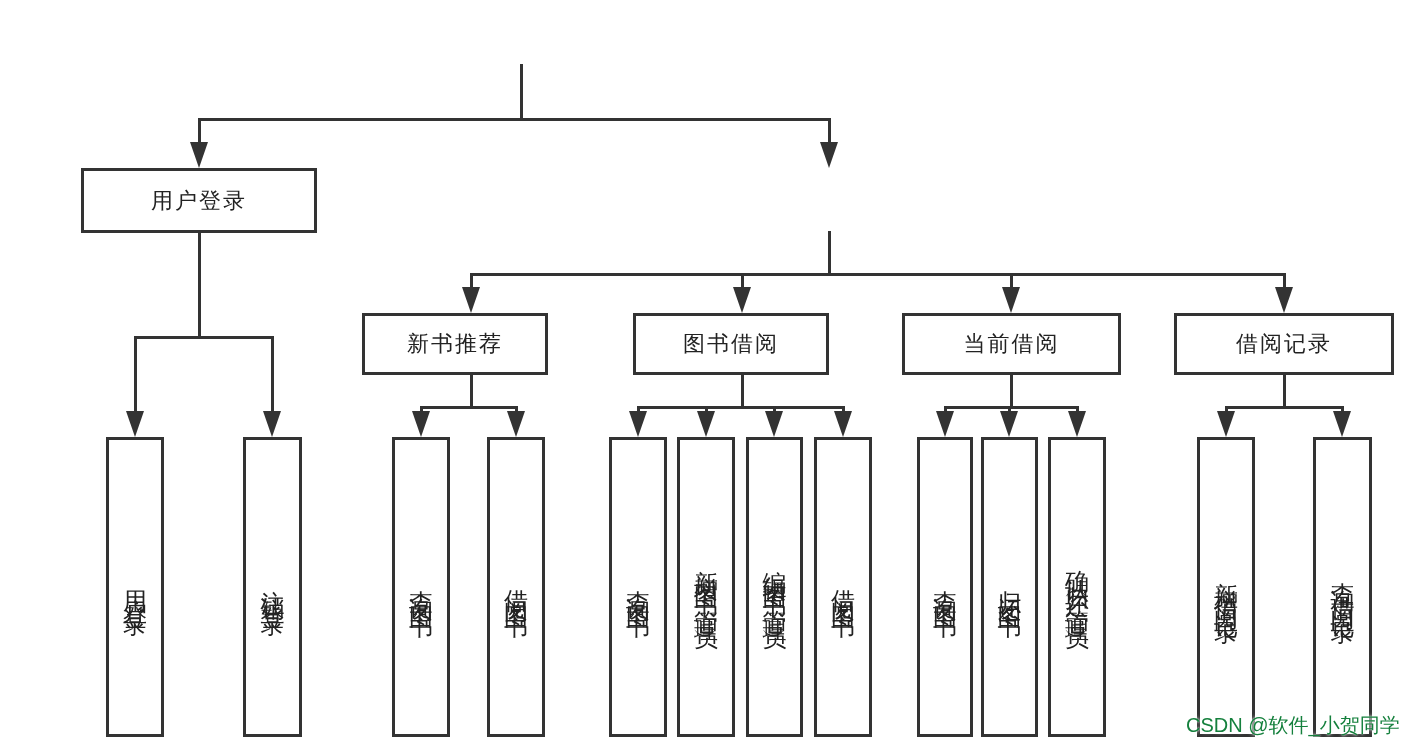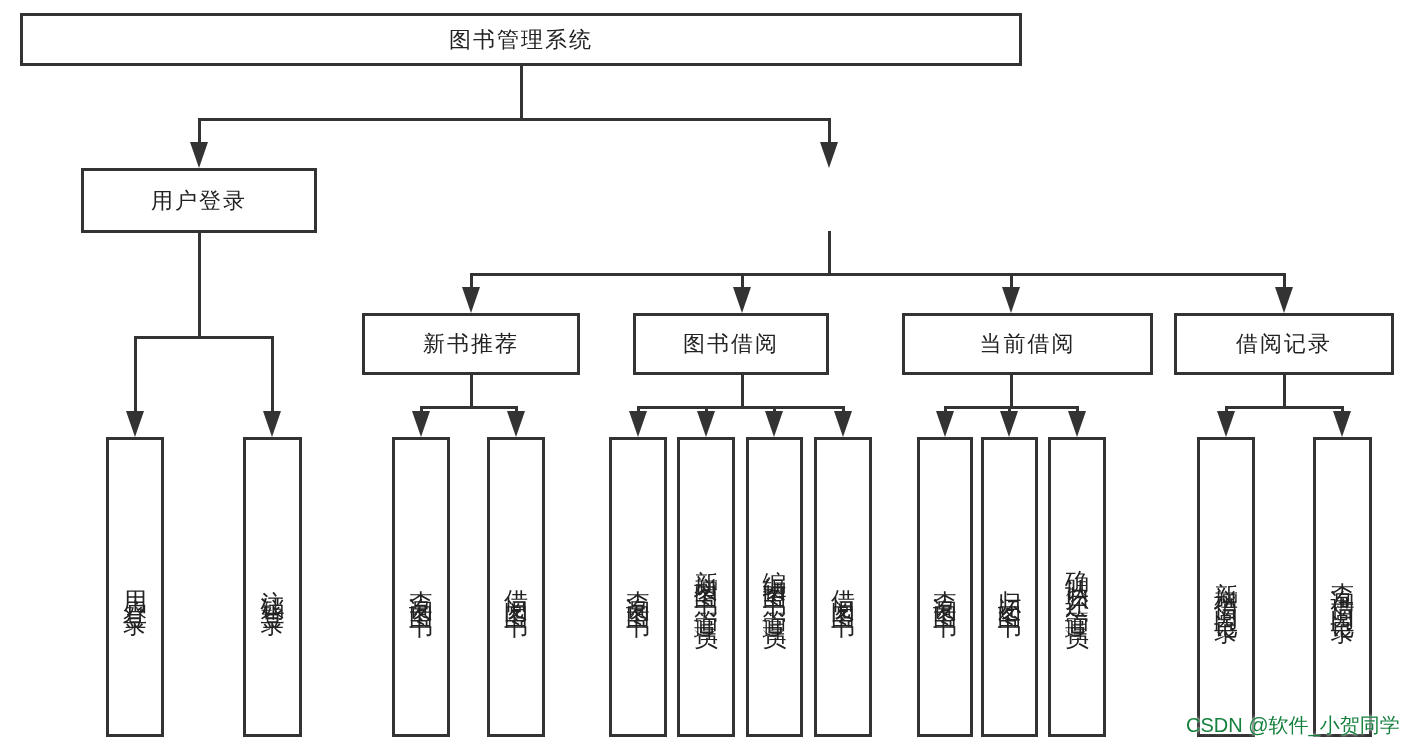--- a/index.html
+++ b/index.html
@@ -87,30 +87,29 @@
   <div class="arrow" style="left:1000px; top:411px;"></div>
   <div class="arrow" style="left:1068px; top:411px;"></div>
 
   <div class="line" style="left:1283px; top:373px; width:3px; height:35px;"></div>
   <div class="line" style="left:1225px; top:406px; width:119px; height:3px;"></div>
   <div class="line" style="left:1225px; top:406px; width:3px; height:7px;"></div>
   <div class="line" style="left:1341px; top:406px; width:3px; height:7px;"></div>
   <div class="arrow" style="left:1217px; top:411px;"></div>
   <div class="arrow" style="left:1333px; top:411px;"></div>
 
-  <div class="box hbox" style="left:20px; top:13px; width:1002px; height:53px;">图书管理系统</div>
 
   <div class="box hbox" style="left:81px; top:168px; width:236px; height:65px;">用户登录</div>
 
 
-  <div class="box hbox" style="left:362px; top:313px; width:218px; height:62px;">新书推荐</div>
+  <div class="box hbox" style="left:362px; top:313px; width:186px; height:62px;">新书推荐</div>
 
   <div class="box hbox" style="left:633px; top:313px; width:196px; height:62px;">图书借阅</div>
 
-  <div class="box hbox" style="left:902px; top:313px; width:251px; height:62px;">当前借阅</div>
+  <div class="box hbox" style="left:902px; top:313px; width:219px; height:62px;">当前借阅</div>
 
   <div class="box hbox" style="left:1174px; top:313px; width:220px; height:62px;">借阅记录</div>
 
   <div class="box vbox" style="left:106px; width:58px;">用户登录</div>
   <div class="box vbox" style="left:243px; width:59px;">注销登录</div>
 
   <div class="box vbox" style="left:392px; width:58px;">查询图书</div>
   <div class="box vbox" style="left:487px; width:58px;">借阅图书</div>
 
   <div class="box vbox" style="left:609px; width:58px;">查询图书</div>

